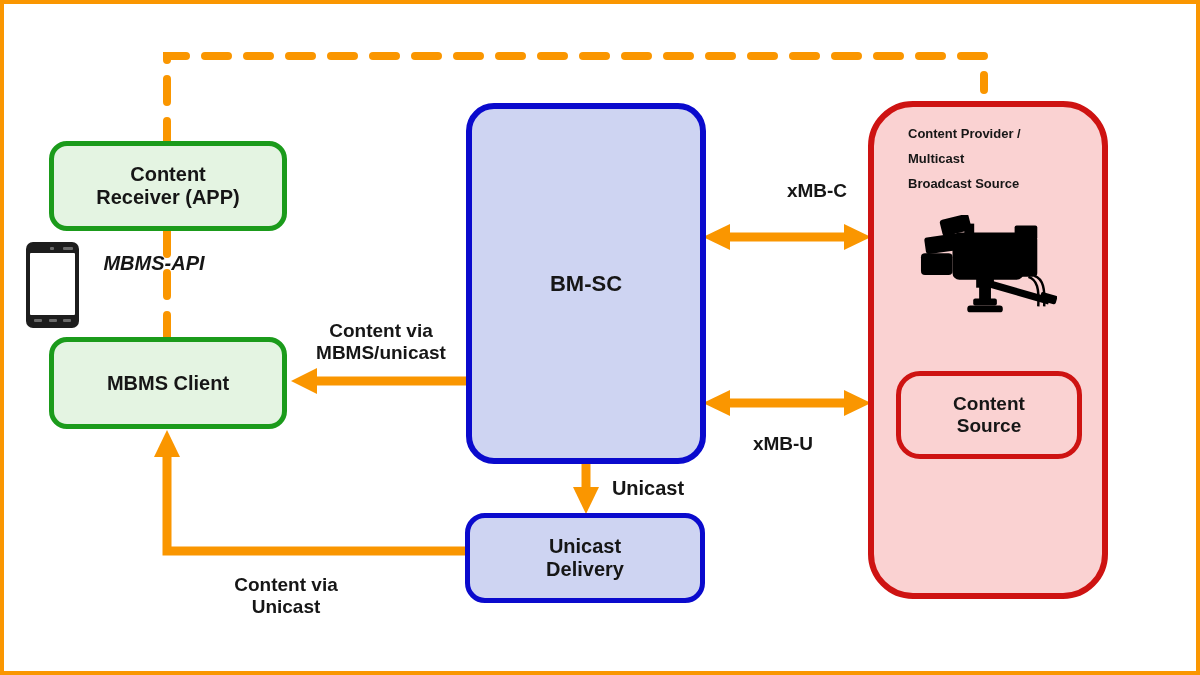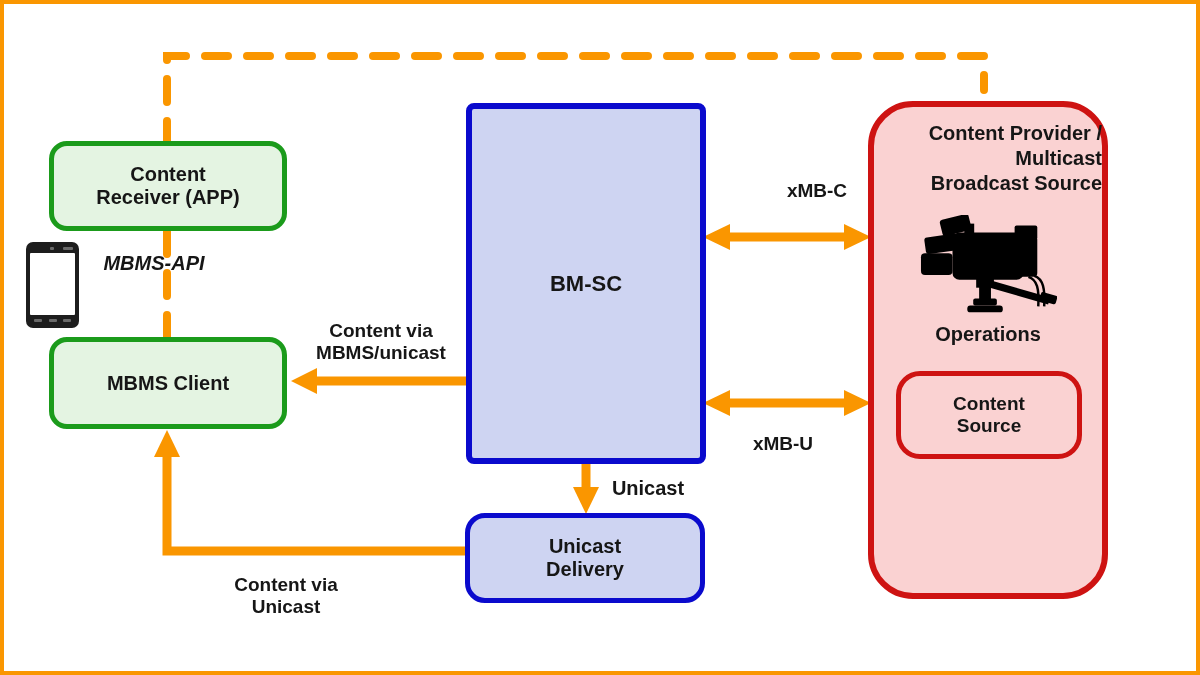--- a/index.html
+++ b/index.html
@@ -22,29 +22,29 @@
   #connectors{position:absolute;left:0;top:0;width:1200px;height:675px;z-index:0;}
   .node{
     position:absolute;display:flex;align-items:center;justify-content:center;
     text-align:center;font-weight:bold;white-space:pre-line;z-index:1;
     line-height:1.15;
   }
   .green{background:var(--green-fill);border:5px solid var(--green-border);border-radius:18px;font-size:20px;}
   .blue{background:var(--blue-fill);border:5px solid var(--blue-border);}
   #content-receiver{left:45px;top:137px;width:238px;height:90px;}
   #mbms-client{left:45px;top:333px;width:238px;height:92px;}
-  #bm-sc{left:462px;top:99px;width:240px;height:361px;border-width:6px;border-radius:8px;font-size:22px;}
+  #bm-sc{left:462px;top:99px;width:240px;height:361px;border-width:6px;border-radius:28px;font-size:22px;}
   #unicast-delivery{left:461px;top:509px;width:240px;height:90px;border-radius:20px;font-size:20px;}
   #content-provider{
     position:absolute;left:864px;top:97px;width:240px;height:498px;z-index:1;
     background:var(--pink-fill);border:6px solid var(--red-border);border-radius:45px;
   }
   #content-provider-title{
-    position:absolute;top:14px;left:0;width:100%;text-align:right;
-    font-weight:bold;font-size:20px;line-height:25px;white-space:pre-line;padding-left:34px;
+    position:absolute;top:14px;left:0;width:100%;text-align:left;
+    font-weight:bold;font-size:13px;line-height:25px;white-space:pre-line;padding-left:34px;
   }
   #camera-icon{position:absolute;left:50%;top:108px;transform:translateX(-50%);width:138px;height:104px;}
   #operations-label{
     position:absolute;top:216px;left:0;width:100%;text-align:center;
     font-weight:bold;font-size:20px;
   }
   #content-source{
     position:absolute;left:22px;top:264px;width:186px;height:88px;
     background:var(--pink-fill);border:5px solid var(--red-border);border-radius:24px;
     display:flex;align-items:center;justify-content:center;text-align:center;
@@ -141,21 +141,20 @@
         <rect x="61" y="71" width="12" height="15"></rect>
         <rect x="55" y="84" width="24" height="7" rx="2"></rect>
         <rect x="49" y="91" width="36" height="7" rx="3"></rect>
         <polygon points="74,66 133,83 131,90 72,73"></polygon>
         <rect x="123" y="79" width="17" height="9" rx="2" transform="rotate(16 131 83)"></rect>
         <path d="M111 62 c 9 3 11 12 10 30" fill="none" stroke="#000" stroke-width="2.5"></path>
         <path d="M117 61 c 9 3 11 13 10 31" fill="none" stroke="#000" stroke-width="2.5"></path>
       </g>
     </svg>
 
-    <div id="operations-label">Operations</div>
 
     <div id="content-source">Content
 Source</div>
   </div>
 
   <div id="phone-icon">
     <span class="speck s1"></span>
     <span class="speck s2"></span>
     <div id="phone-screen"></div>
     <span class="speck s3"></span>

